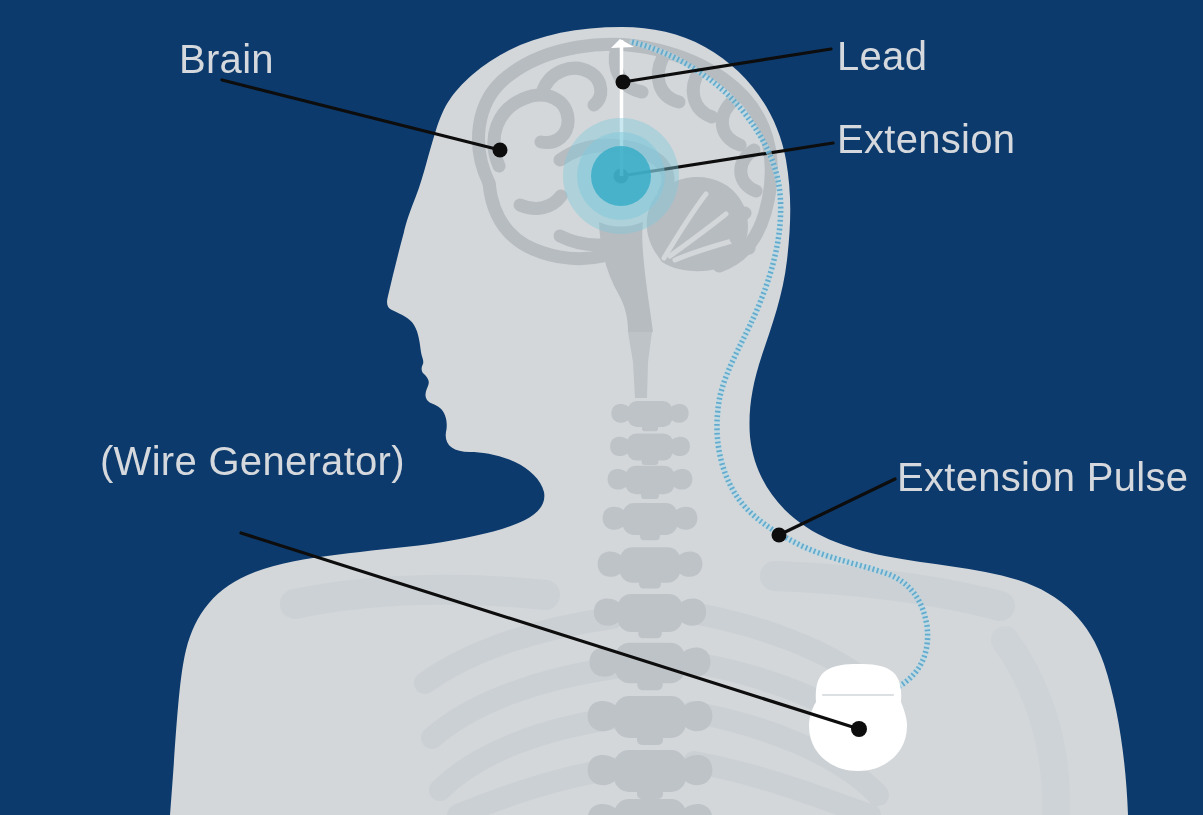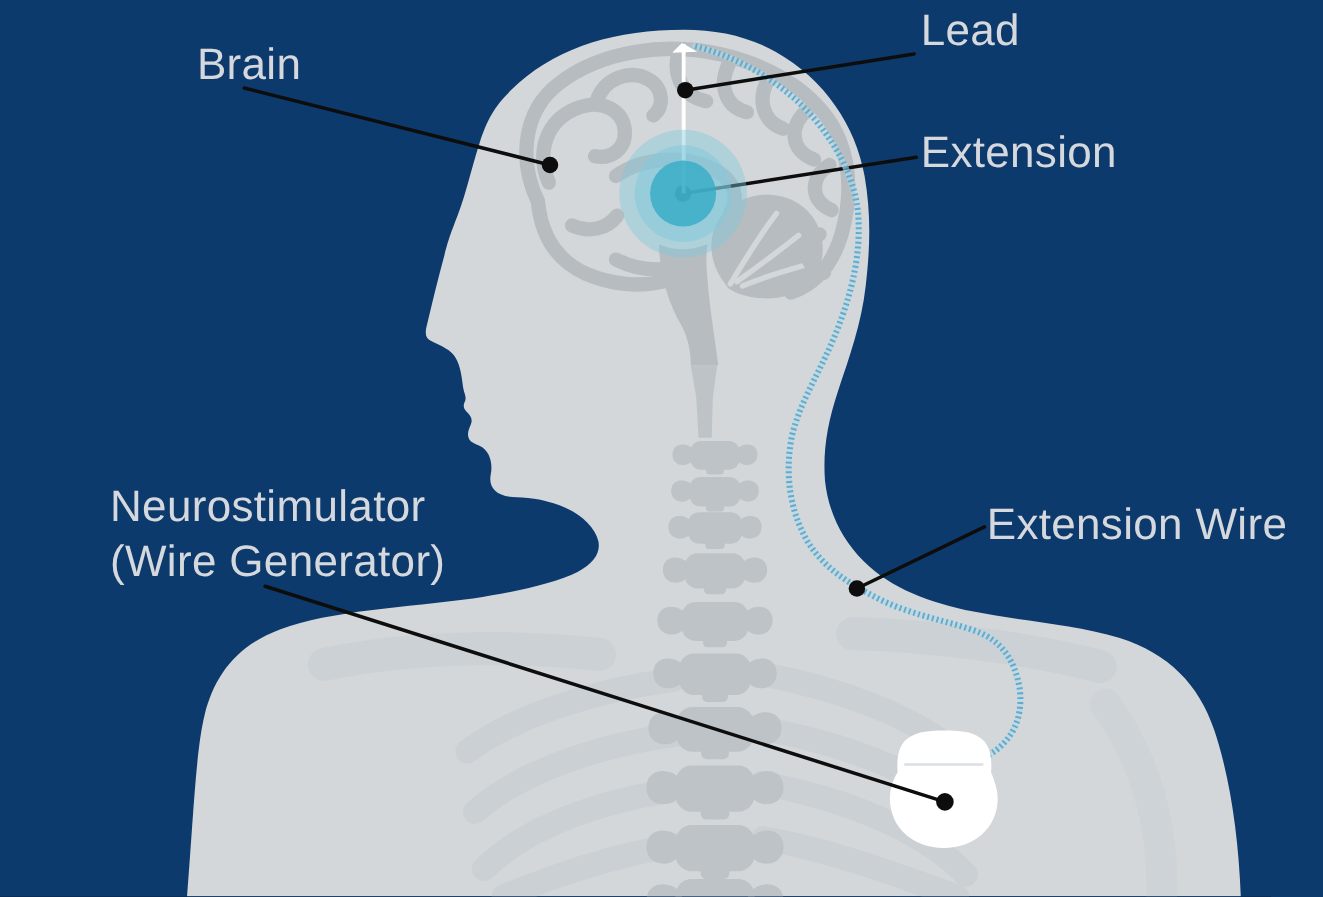--- a/index.html
+++ b/index.html
@@ -184,20 +184,19 @@
       <path class="leader" d="M 831,49 L 623,82"></path>
       <circle class="dot" cx="623" cy="82" r="7.5"></circle>
       <path class="leader" d="M 241,533 L 859,729"></path>
       <circle class="dot" cx="859" cy="729" r="8"></circle>
       <path class="leader" d="M 895,479 L 779,535"></path>
       <circle class="dot" cx="779" cy="535" r="7.5"></circle>
     </g>
   </svg>
 
   <div class="label" style="left:179px;top:34px">Brain</div>
-  <div class="label" style="left:837px;top:3px">Lead</div>
+  <div class="label" style="left:837px;top:31px">Lead</div>
   <div class="label" style="left:837px;top:114px">Extension</div>
   <div class="label" style="left:100px;top:436px">
-    <div>Neurostimulator</div>
     <div>(Wire Generator)</div>
   </div>
-  <div class="label" style="left:897px;top:452px">Extension Wire</div>
+  <div class="label" style="left:897px;top:452px">Extension Pulse</div>
 </div>
 
 </body></html>

